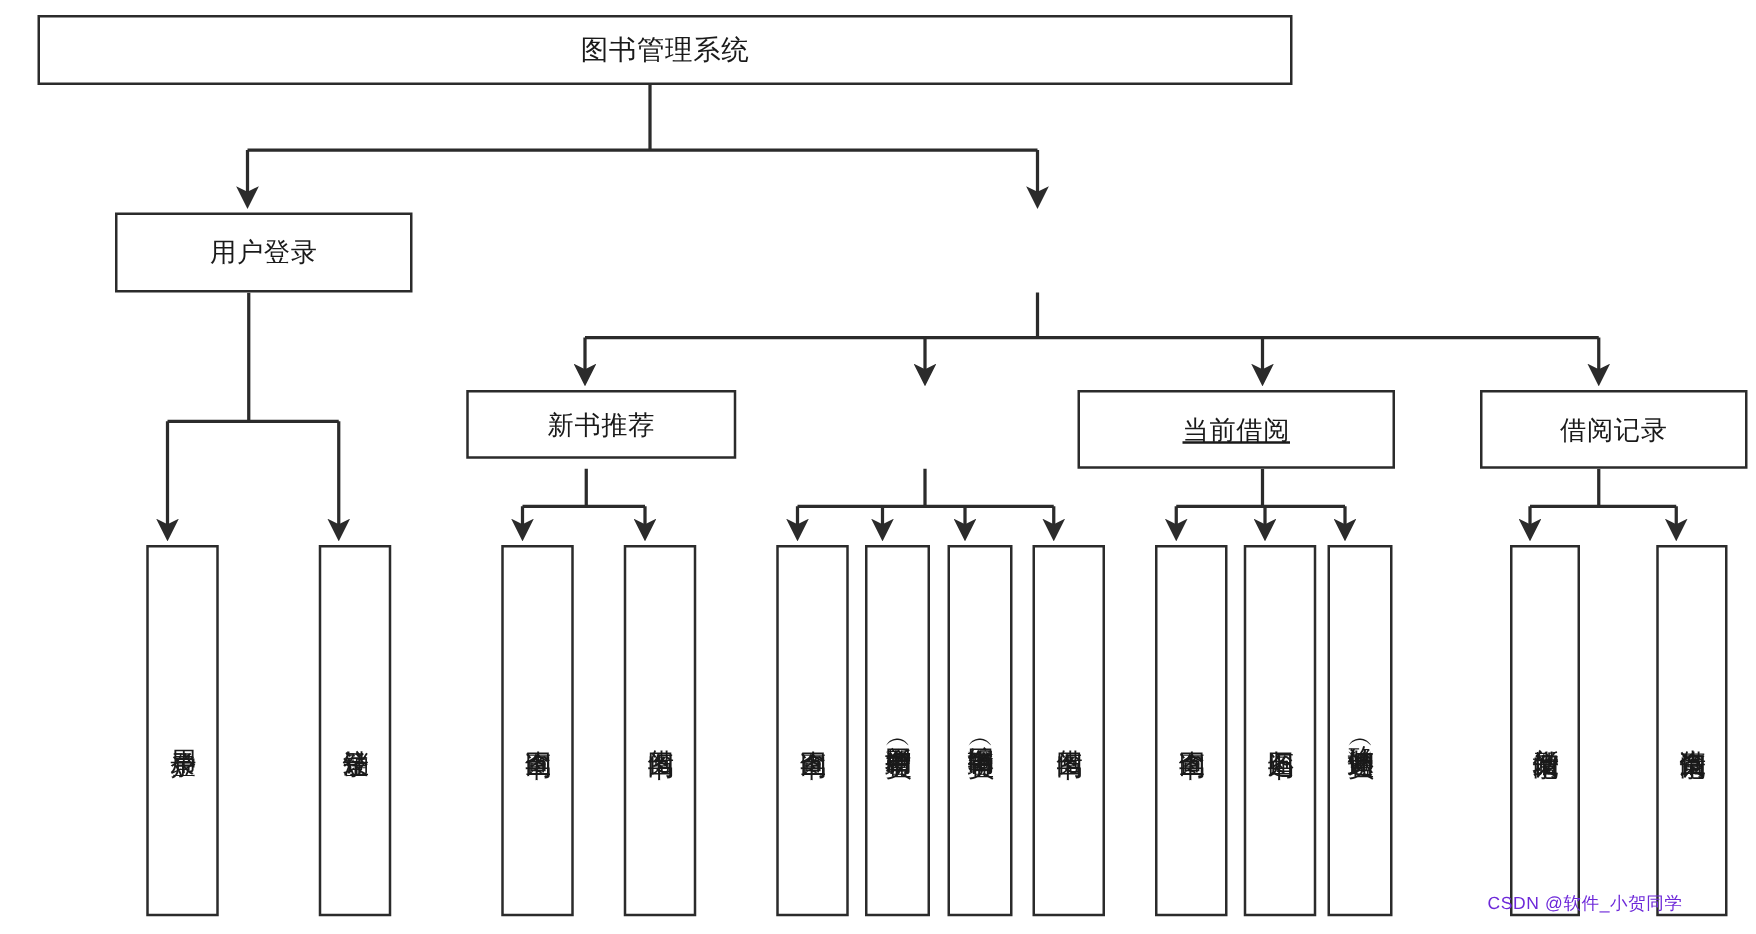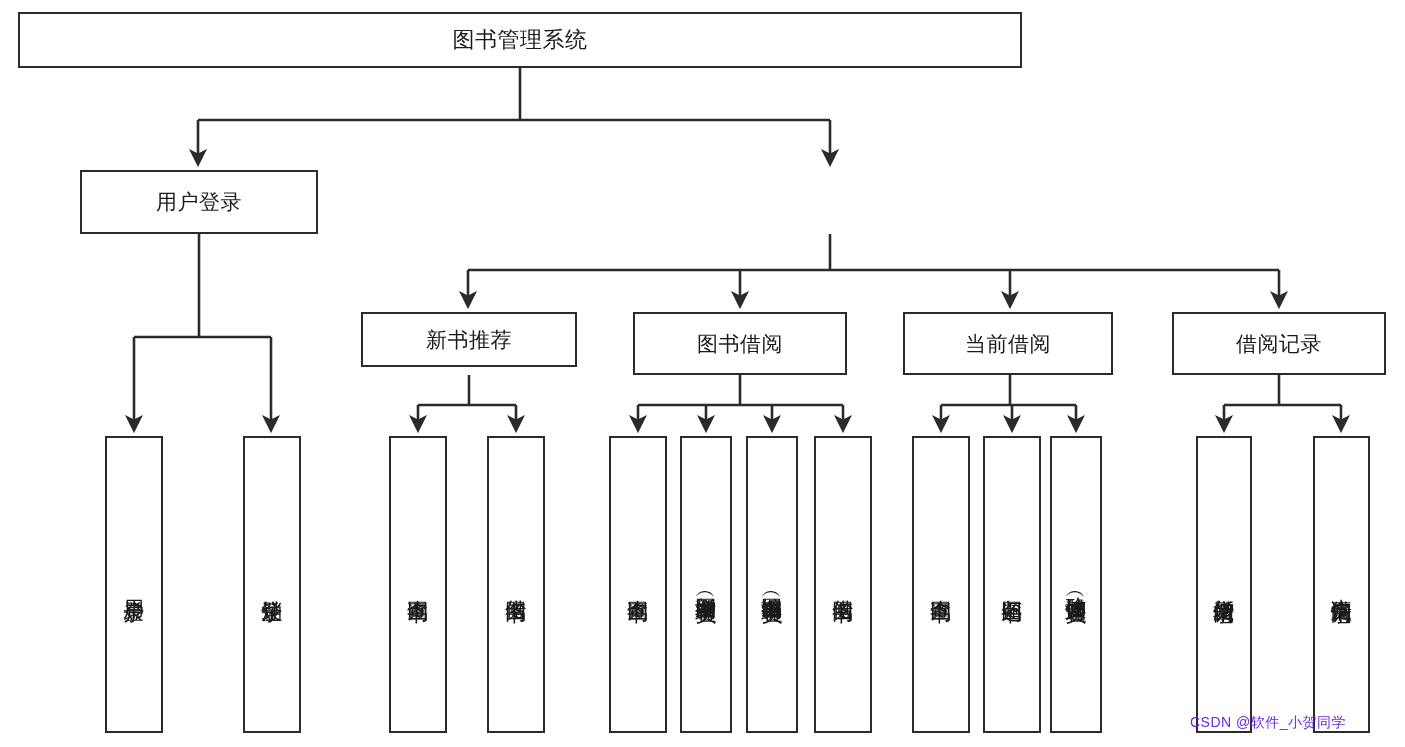--- a/index.html
+++ b/index.html
@@ -19,20 +19,21 @@
   }
   .node {
     position: absolute;
     box-sizing: border-box;
     border: 2px solid #2b2b2b;
     background: #ffffff;
     display: flex;
     align-items: center;
     justify-content: center;
     color: #1a1a1a;
+    margin-left: 12px;
   }
   .node-h {
     font-size: 21px;
     letter-spacing: 0.5px;
     white-space: nowrap;
   }
   .node-v {
     writing-mode: vertical-rl;
     text-orientation: upright;
     font-size: 21px;
@@ -123,24 +124,21 @@
     <span>图书管理系统</span>
   </div>
 
   <div class="node node-h" style="left:80px; top:170px; width:238px; height:64px;">
     <span>用户登录</span>
   </div>
 
   <div class="node node-h" style="left:361px; top:312px; width:216px; height:55px;">
     <span>新书推荐</span>
   </div>
-  <div class="node node-h" style="left:633px; top:312px; width:214px; height:63px;">
-    <span>图书借阅</span>
-  </div>
-  <div class="node node-h" style="left:903px; top:312px; width:210px; height:63px;">
+  <div class="node node-h" style="left:850px; top:312px; width:254px; height:63px;text-decoration:underline;">
     <span>当前借阅</span>
   </div>
   <div class="node node-h" style="left:1172px; top:312px; width:214px; height:63px;">
     <span>借阅记录</span>
   </div>
 
   <div class="node" style="left:105px; top:436px; width:58px; height:297px;">
     <span class="node-v">用户登录</span>
   </div>
   <div class="node" style="left:243px; top:436px; width:58px; height:297px;">

